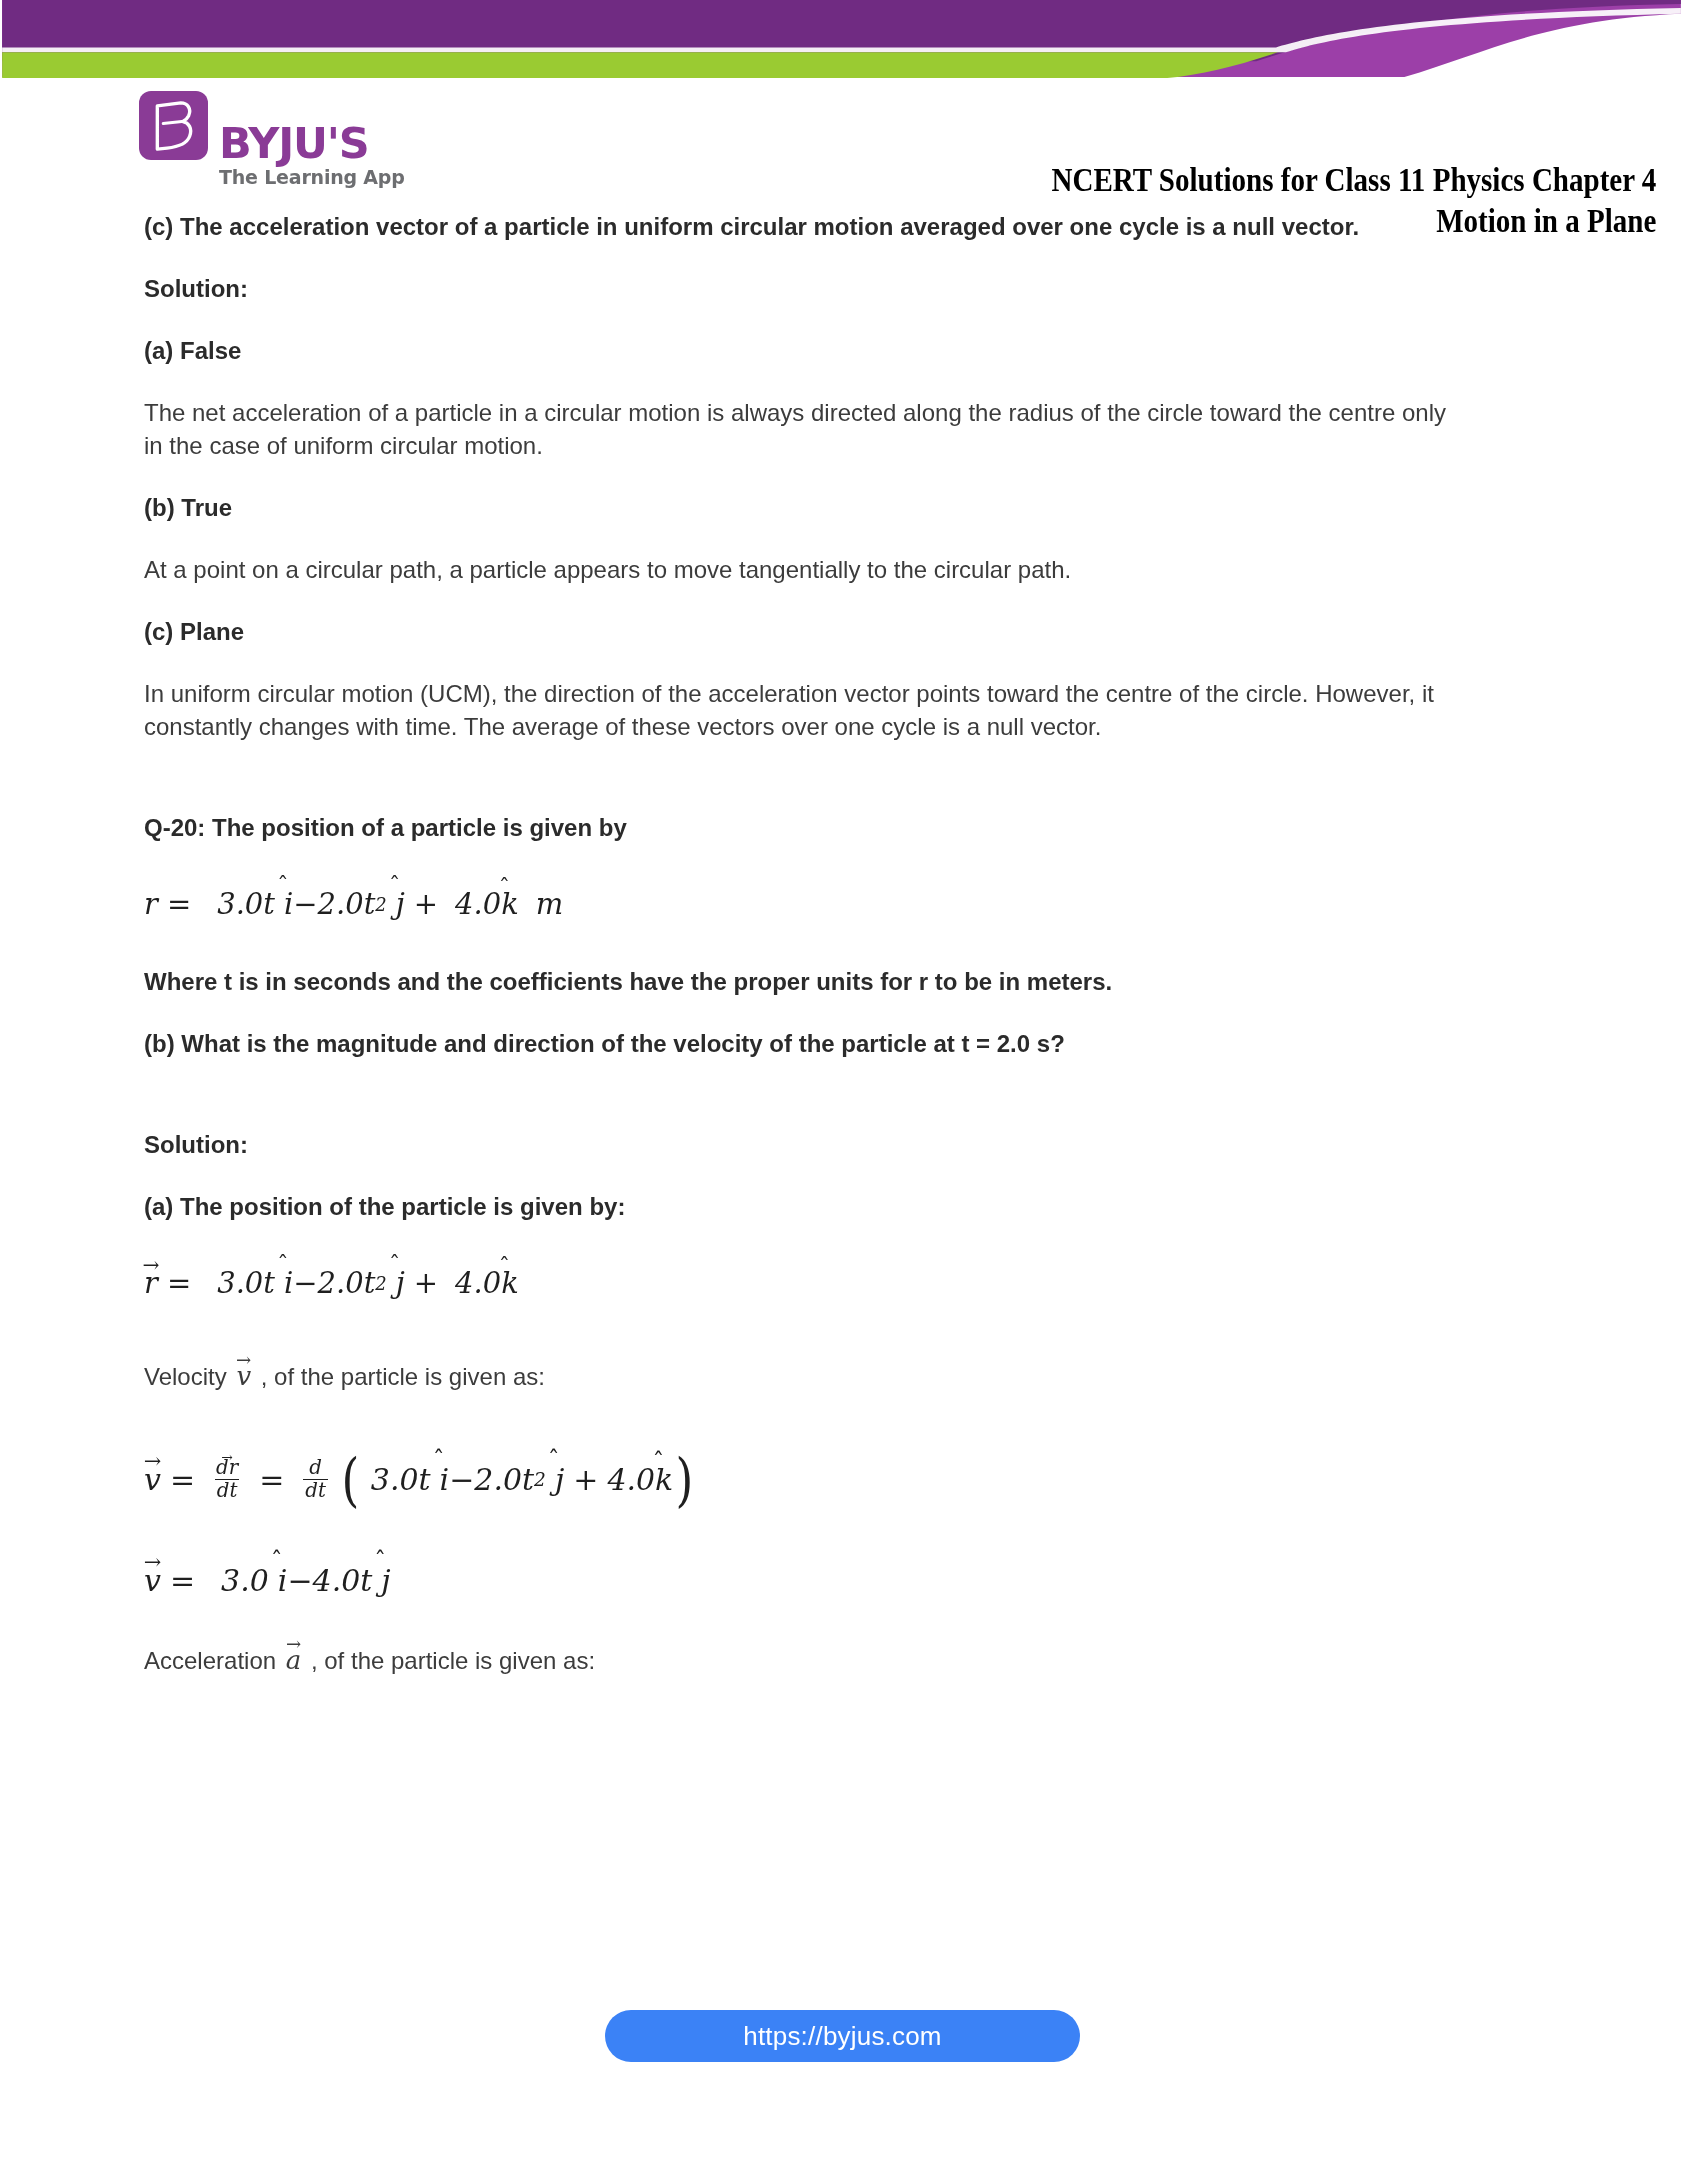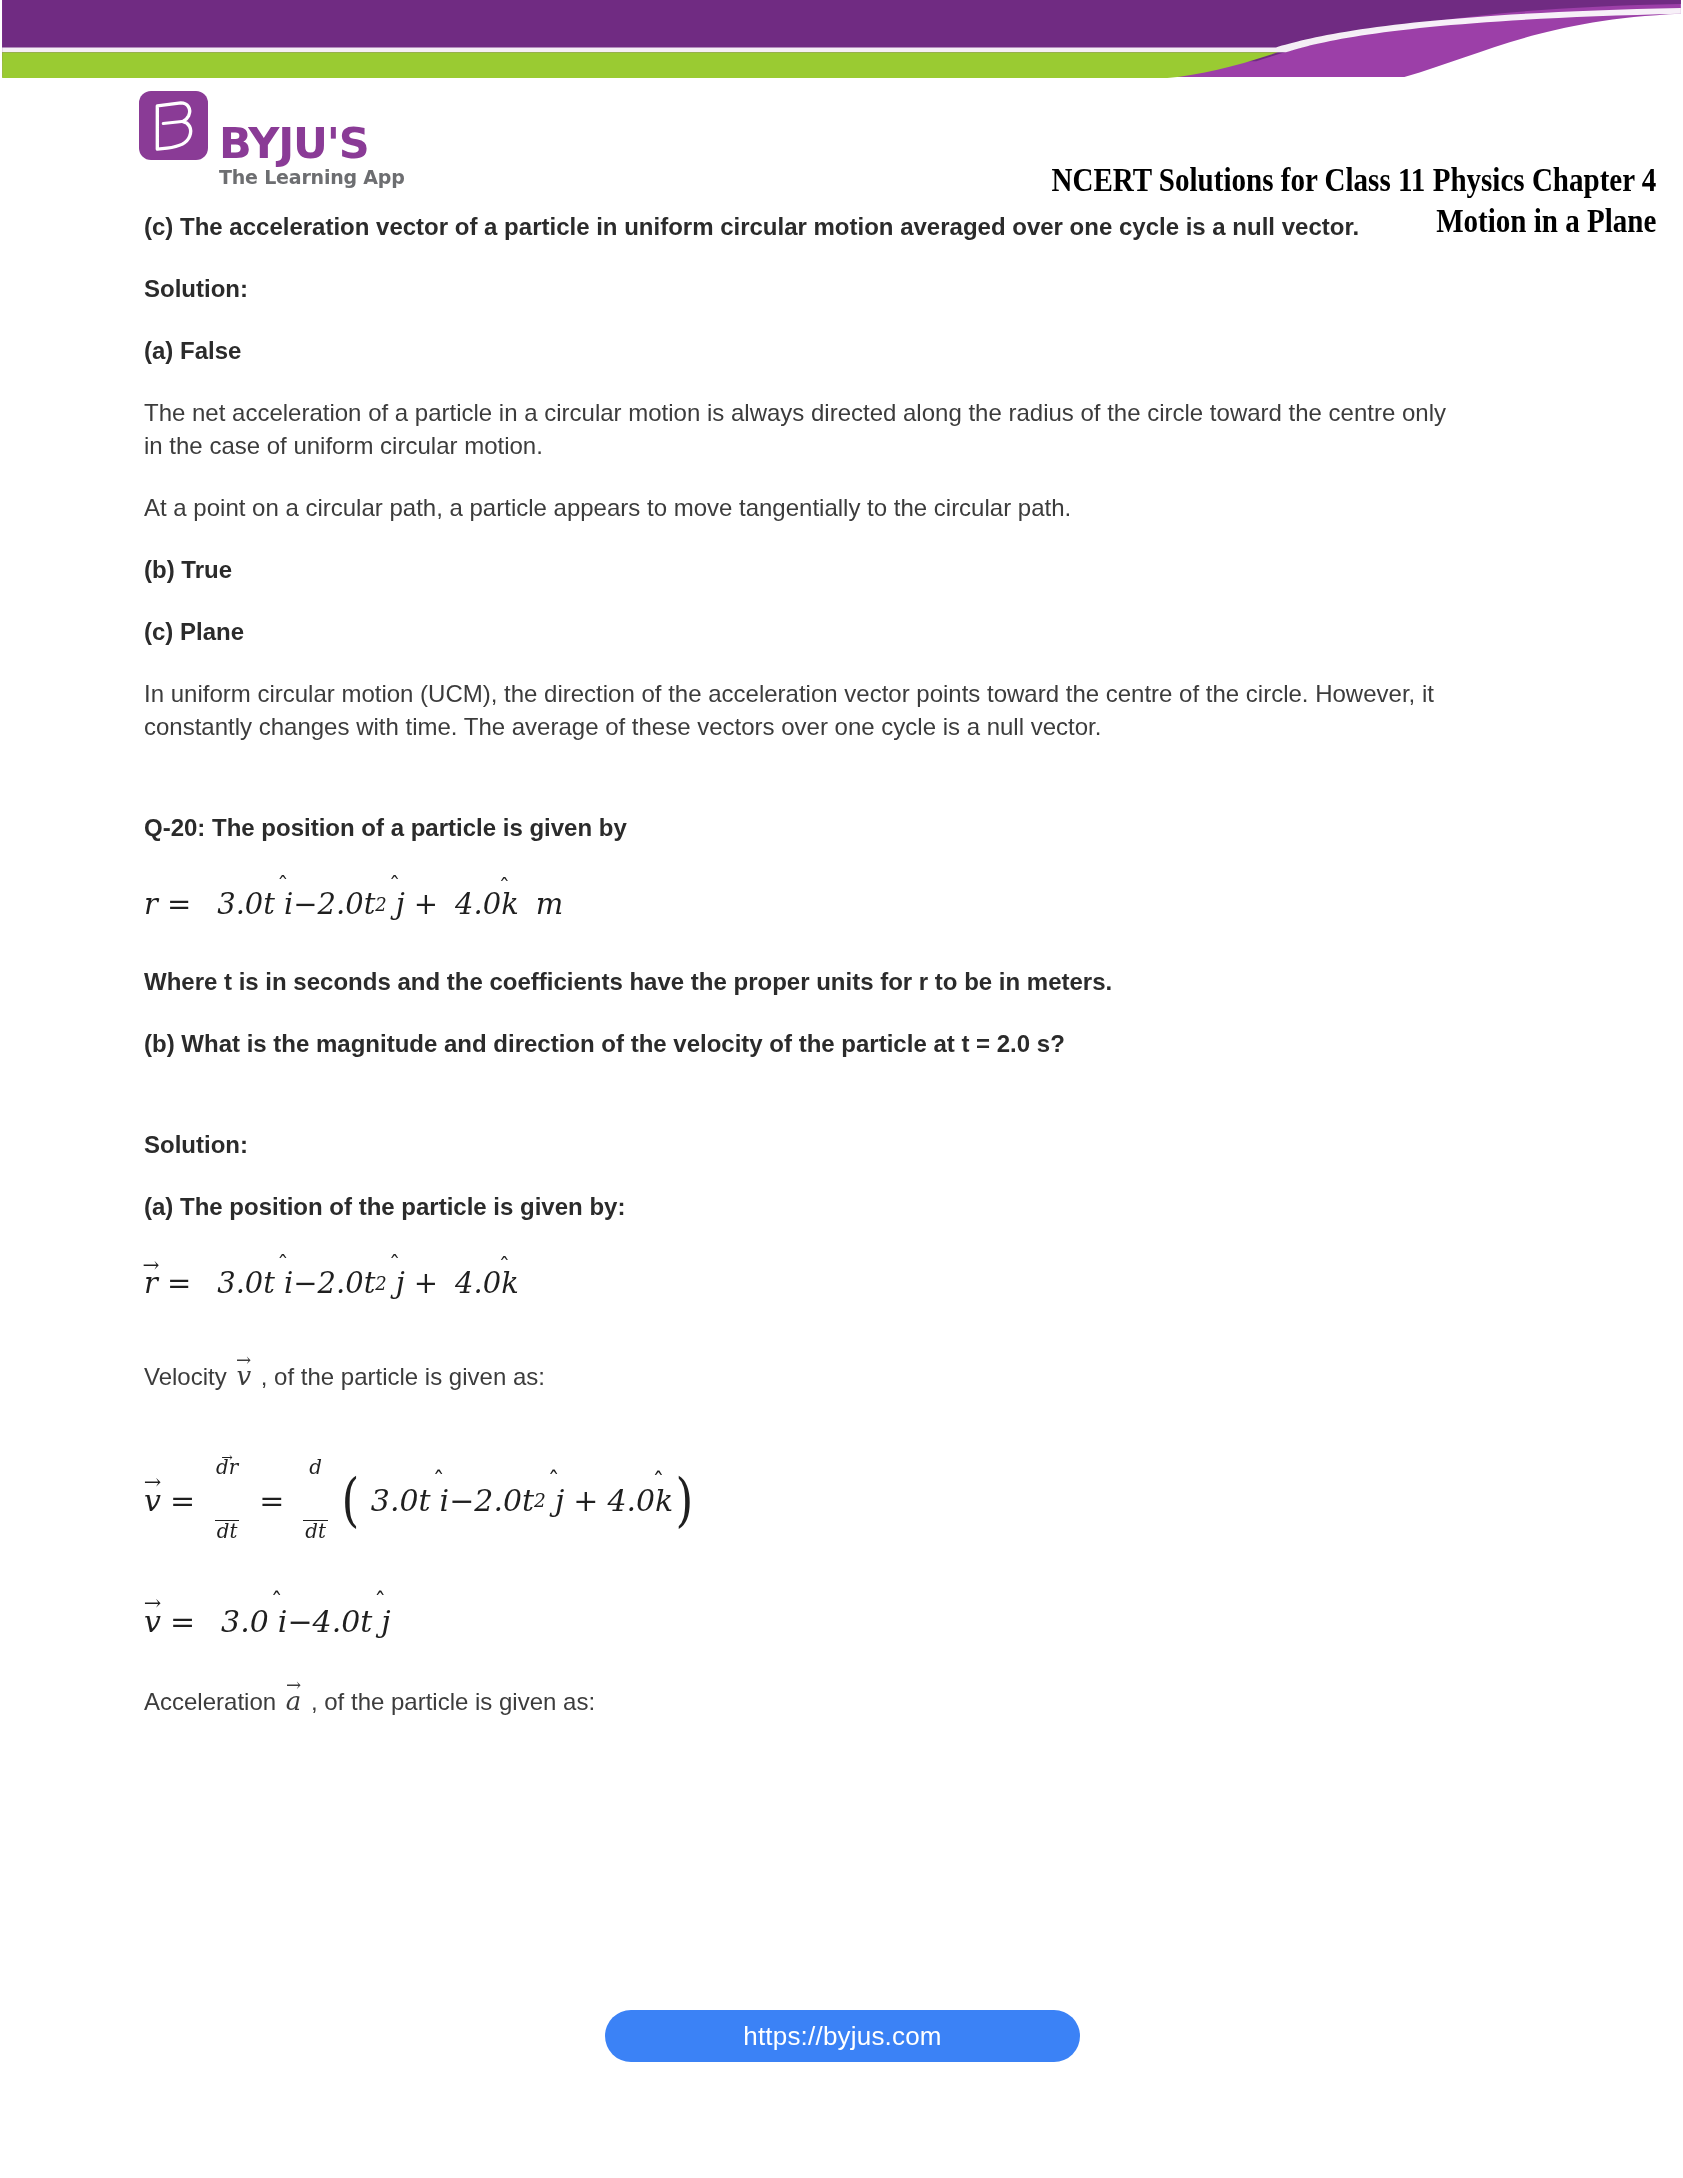--- a/index.html
+++ b/index.html
@@ -166,21 +166,21 @@
   .frac {
     display: inline-flex;
     flex-direction: column;
     align-items: center;
     vertical-align: middle;
     font-size: 0.66em;
     line-height: 1.02;
     margin: 0 2px;
   }
   .frac .num { padding: 0 2px 1px 2px; }
-  .frac .den { padding: 1px 2px 0 2px; border-top: 1.6px solid #1f1f1f; margin-top: 41px; }
+  .frac .den { padding: 1px 2px 0 2px; border-top: 1.6px solid #1f1f1f; }
 
   .bigparen {
     font-size: 1.95em;
     line-height: 0.55;
     font-family: "DejaVu Serif", serif;
     display: inline-block;
     transform: scaleX(0.78);
   }
 
   
@@ -254,23 +254,23 @@
 <div class="content">
 
   <p class="para bold">(c) The acceleration vector of a particle in uniform circular motion averaged over one cycle is a null vector.</p>
 
   <p class="para bold">Solution:</p>
 
   <p class="para bold">(a) False</p>
 
   <p class="para narrow">The net acceleration of a particle in a circular motion is always directed along the radius of the circle toward the centre only in the case of uniform circular motion.</p>
 
+  <p class="para bold">(b) True</p>
+
   <p class="para">At a point on a circular path, a particle appears to move tangentially to the circular path.</p>
-
-  <p class="para bold">(b) True</p>
 
   <p class="para bold">(c) Plane</p>
 
   <p class="para narrow2">In uniform circular motion (UCM), the direction of the acceleration vector points toward the centre of the circle. However, it constantly changes with time. The average of these vectors over one cycle is a null vector.</p>
 
   <div class="gap-lg"></div>
 
   <p class="para bold">Q-20: The position of a particle is given by</p>
 
   <div class="gap-sm"></div>

